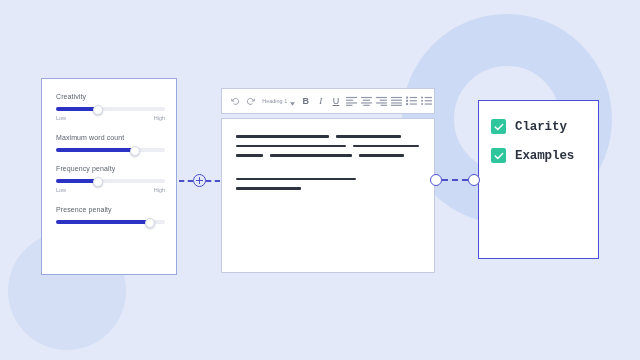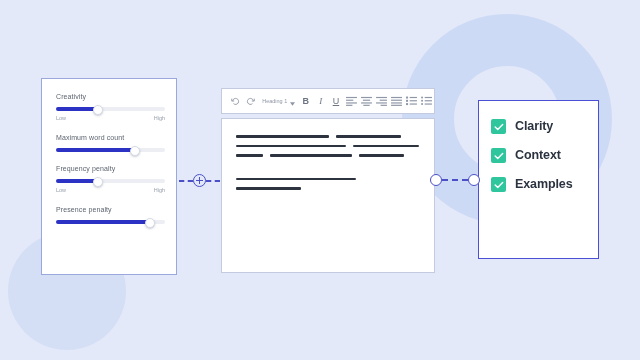--- a/index.html
+++ b/index.html
@@ -136,23 +136,24 @@
 
   
   #checklist-card {
     left: 478px; top: 100px;
     width: 121px; height: 159px;
     border: 1.5px solid #4b4fd6;
     padding: 18px 0 0 12px;
   }
   .check-row {
     display: flex;
-    align-items: flex-start;
+    align-items: flex-end;
     gap: 9px;
     margin-bottom: 14px;
+    font-family: Liberation Mono, monospace;
   }
   .check-box {
     width: 15px; height: 15px;
     border-radius: 2px;
     background: #2fc69e;
     display: flex; align-items: center; justify-content: center;
     flex: 0 0 auto;
   }
   .check-label {
     font-size: 12.5px;
@@ -358,28 +359,20 @@
   </div>
 
 <div id="checklist-card" class="card">
     <div class="check-row">
       <div class="check-box">
         <svg width="10" height="8" viewBox="0 0 11 9" fill="none" stroke="#ffffff" stroke-width="1.6" stroke-linecap="round" stroke-linejoin="round">
           <path d="M1.2 4.4 L4.1 7.2 L9.6 1.6"></path>
         </svg>
       </div>
       <div class="check-label">Clarity</div>
-    </div>
-    <div class="check-row">
-      <div class="check-box">
-        <svg width="10" height="8" viewBox="0 0 11 9" fill="none" stroke="#ffffff" stroke-width="1.6" stroke-linecap="round" stroke-linejoin="round">
-          <path d="M1.2 4.4 L4.1 7.2 L9.6 1.6"></path>
-        </svg>
-      </div>
-      <div class="check-label">Context</div>
     </div>
     <div class="check-row">
       <div class="check-box">
         <svg width="10" height="8" viewBox="0 0 11 9" fill="none" stroke="#ffffff" stroke-width="1.6" stroke-linecap="round" stroke-linejoin="round">
           <path d="M1.2 4.4 L4.1 7.2 L9.6 1.6"></path>
         </svg>
       </div>
       <div class="check-label">Examples</div>
     </div>
   </div>

